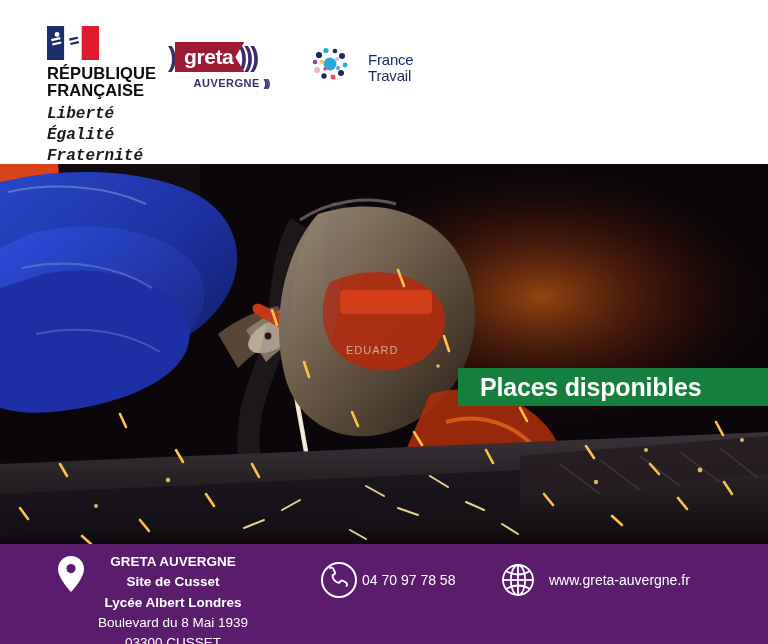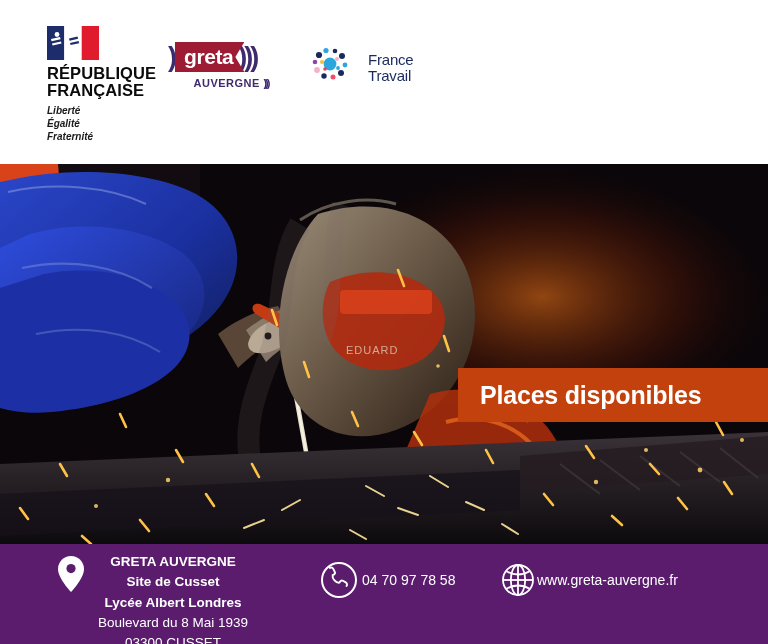--- a/index.html
+++ b/index.html
@@ -22,23 +22,23 @@
     background: #ffffff;
   }
   .rf-logo { position: absolute; left: 12px; top: 26px; width: 120px; margin-left: 35px; }
   .rf-flag { width: 52px; height: 34px; display: block; }
   .rf-title {
     font-size: 16.5px; font-weight: 700; line-height: 1.02;
     color: #0b0b0b; letter-spacing: .1px; margin-top: 5px;
   }
   .rf-motto {
     margin-top: 5px;
-    font-family: Liberation Sans, sans-serif;
+    font-family: Liberation Mono, monospace;
     font-style: italic; font-weight: 700;
-    font-size: 10px; line-height: 1.32; color: #1a1a1a;
+    font-size: 16px; line-height: 1.32; color: #1a1a1a;
   }
 
   .greta-logo { position: absolute; left: 168px; top: 40px; width: 126px; }
   .greta-row { display: flex; align-items: center; height: 34px; }
   .greta-band {
     background: #9e1b34; height: 30px; display: flex; align-items: center;
     padding: 0 11px 0 9px;
     clip-path: polygon(0 0, 100% 0, calc(100% - 9px) 50%, 100% 100%, 0 100%);
     margin-left: -2px;
   }
@@ -79,22 +79,22 @@
   .photo {
     position: absolute; left: 0; top: 164px;
     width: 768px; height: 400px;
     overflow: hidden; background: #070406; text-align: center;
   }
   .photo svg { display: block; width: 768px; height: 380px; }
 
   
   .badge {
     position: absolute; left: 458px; top: 368px;
-    width: 310px; height: 54px;
-    background: #c2410c;
+    width: 310px; height: 38px;
+    background: #15803d;
     display: flex; align-items: center;
   }
   .badge-text {
     color: #ffffff; font-size: 25px; font-weight: 700;
     letter-spacing: -.2px; padding-left: 22px; white-space: nowrap;
   }
 
   
   .footer {
     position: absolute; left: 0; top: 544px;
@@ -109,21 +109,21 @@
   .addr-lines { text-align: center; color: #ffffff; }
   .addr-lines div { font-size: 13.5px; line-height: 1.5; white-space: nowrap; }
   .addr-lines .b { font-weight: 700; }
 
   .contact {
     position: absolute; left: 320px; top: 17px;
     display: flex; align-items: center; gap: 4px;
   }
   .web {
     position: absolute; left: 499px; top: 17px;
-    display: flex; align-items: center;  justify-content: center;
+    display: flex; align-items: center; gap: 12px; justify-content: center;
   }
   .circ-icon { width: 38px; height: 38px; display: block; }
   .contact-text, .web-text {
     color: #ffffff; font-size: 14px; font-weight: 400; white-space: nowrap;
   }
 </style>
 </head>
 <body>
 
 <div class="poster">

